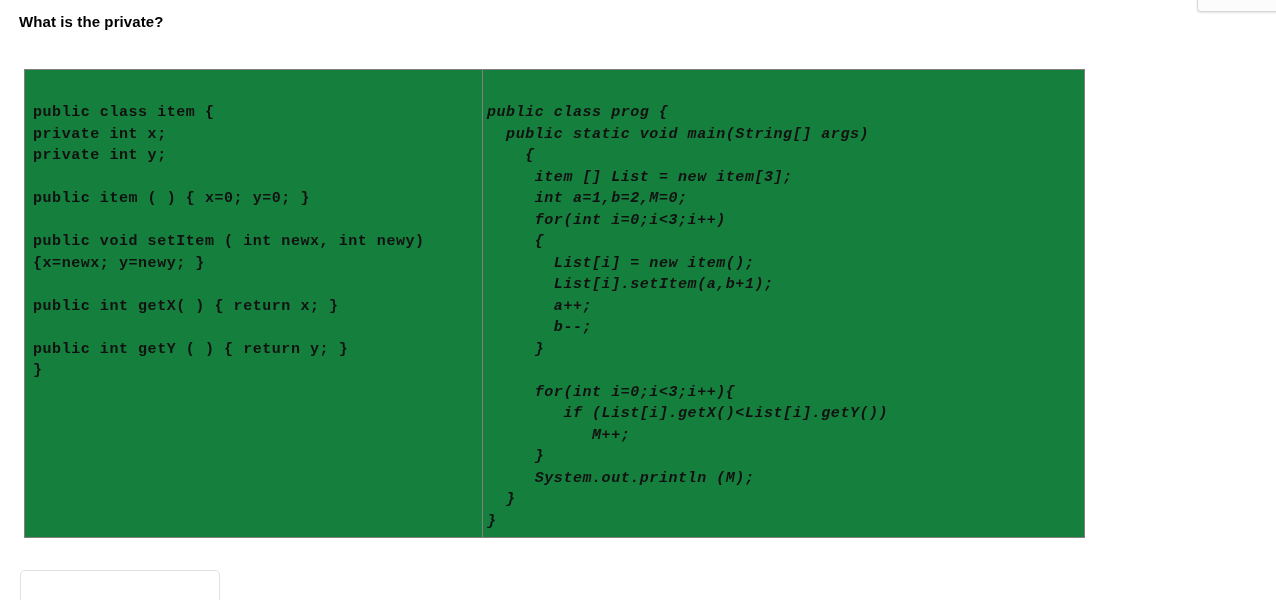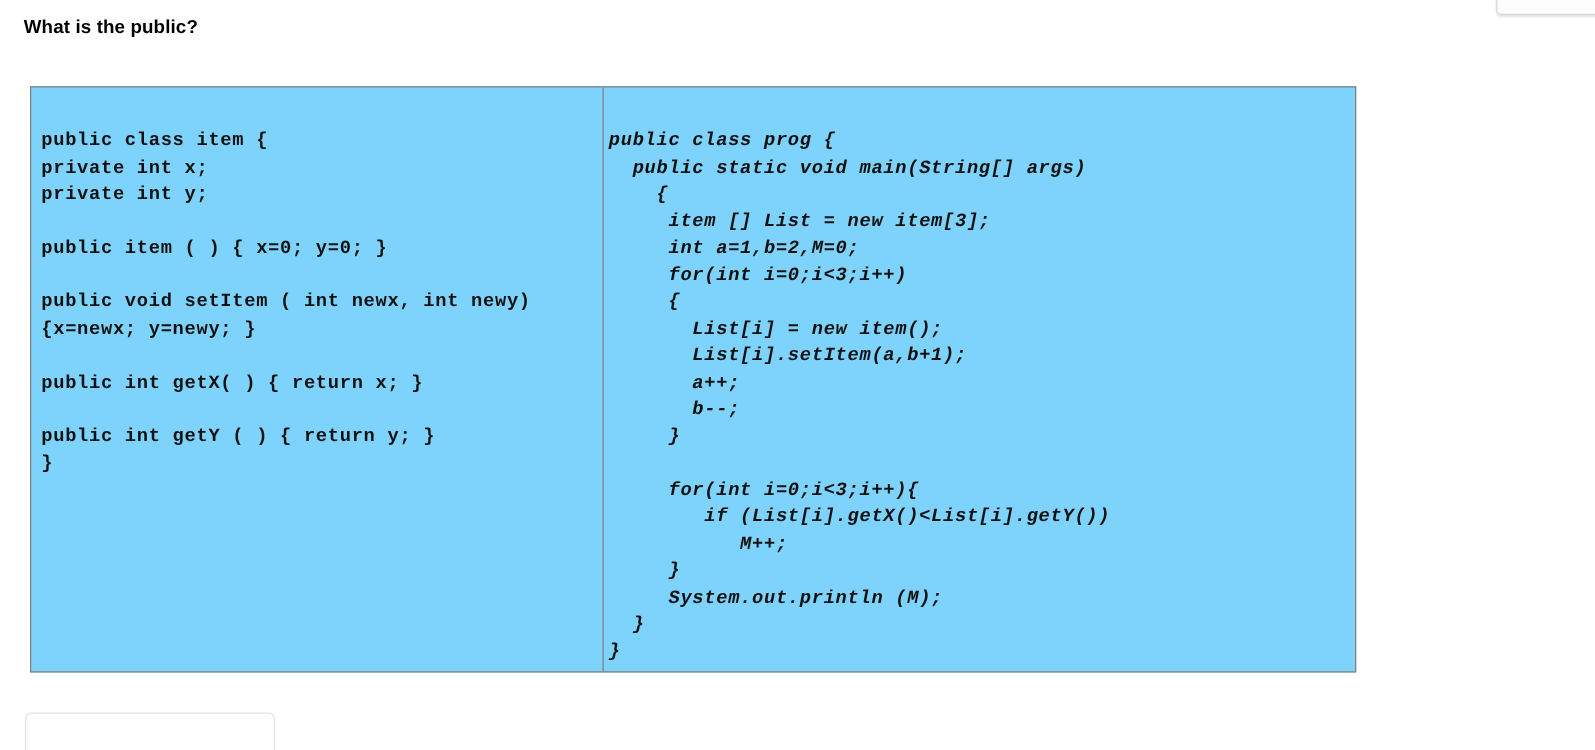--- a/index.html
+++ b/index.html
@@ -45,21 +45,21 @@
   
   .code-table {
     position: absolute;
     left: 24px;
     top: 69px;
     width: 1061px;
     height: 469px;
     border: 1px solid #808080;
     box-sizing: border-box;
     display: flex;
-    background: #7dd3fc;
+    background: #15803d;
   }
   .code-pane {
     box-sizing: border-box;
     overflow: hidden;
   }
   .code-pane.left {
     width: 458px;
     padding: 32px 0 0 8px;
     border-right: 1px solid #808080;
   }
@@ -90,21 +90,21 @@
     border: 1px solid #e2e2e2;
     border-radius: 5px;
     box-sizing: border-box;
   }
 </style>
 </head>
 <body>
 
 <div class="top-right-widget"></div>
 
-<div class="question-heading">What is the public?</div>
+<div class="question-heading">What is the private?</div>
 
 <div class="code-table">
   <div class="code-pane left">
     <pre class="code-block">public class item {
 private int x;
 private int y;
 
 public item ( ) { x=0; y=0; }
 
 public void setItem ( int newx, int newy)

